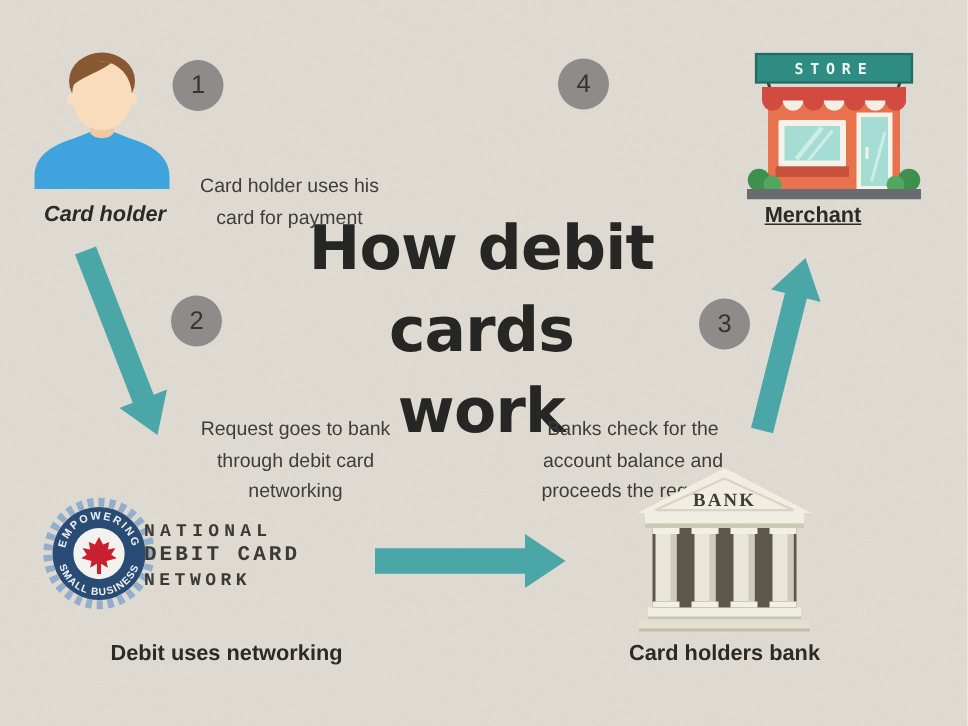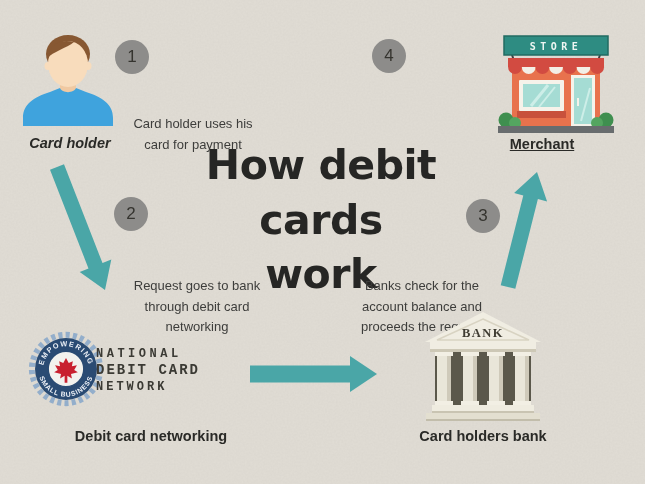--- a/index.html
+++ b/index.html
@@ -158,21 +158,21 @@
     </text>
     <circle r="19.5" fill="#f2f2ee" stroke="#2a4b73" stroke-width="1.5"></circle>
     <path fill="#c8202f" d="M0,-12 L3,-6.5 L7.5,-8.5 L6.5,-3 L12,-4 L9,1 L13,3.5 L5.5,5.5 L6.5,10.5 L1.5,7.5 L1.5,15 L-1.5,15 L-1.5,7.5 L-6.5,10.5 L-5.5,5.5 L-13,3.5 L-9,1 L-12,-4 L-6.5,-3 L-7.5,-8.5 L-3,-6.5 Z"></path>
   </svg>
 
   <div class="abs wordmark">
     <div class="wm-1">NATIONAL</div>
     <div class="wm-2">DEBIT CARD</div>
     <div class="wm-3">NETWORK</div>
   </div>
-  <div class="abs actor-label lbl-network">Debit card networking</div>
+  <div class="abs actor-label lbl-network">Debit uses networking</div>
 
   <svg class="abs icon-bank" width="132" height="114" viewBox="0 0 132 114" aria-hidden="true">
     <polygon points="66,2 124,32 8,32" fill="#f0ede2"></polygon>
     <polygon points="66,9 112,30 20,30" fill="none" stroke="#d8d3c2" stroke-width="1.5"></polygon>
     <text x="66" y="27" text-anchor="middle" font-family="Liberation Serif, serif" font-weight="bold" font-size="12.5" letter-spacing="1.5" fill="#403d33">BANK</text>
     <rect x="13" y="32" width="106" height="7" fill="#f0ede2"></rect>
     <rect x="13" y="39" width="106" height="3" fill="#cdc8b6"></rect>
     <rect x="18" y="42" width="96" height="54" fill="#5b584b"></rect>
     <g>
       <rect x="18" y="42" width="18" height="4" fill="#f2efe4"></rect>

